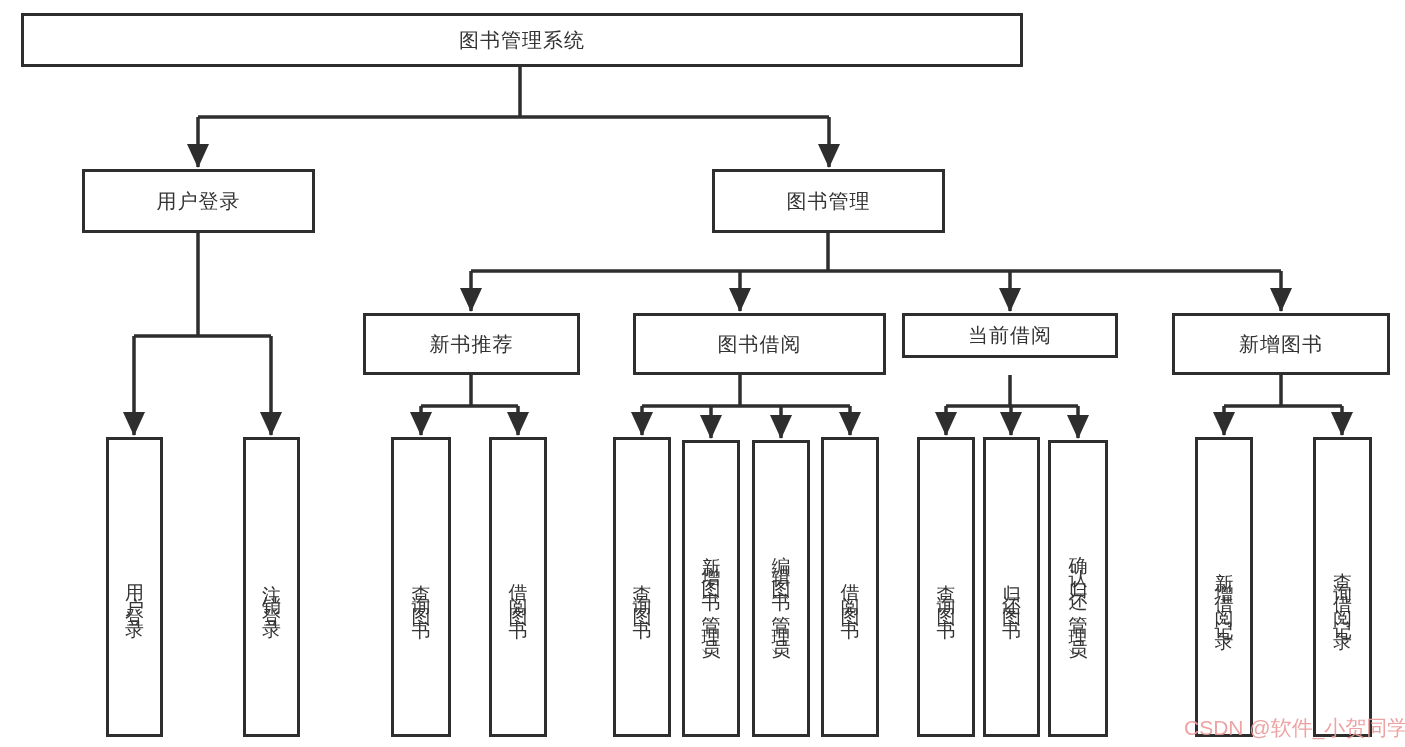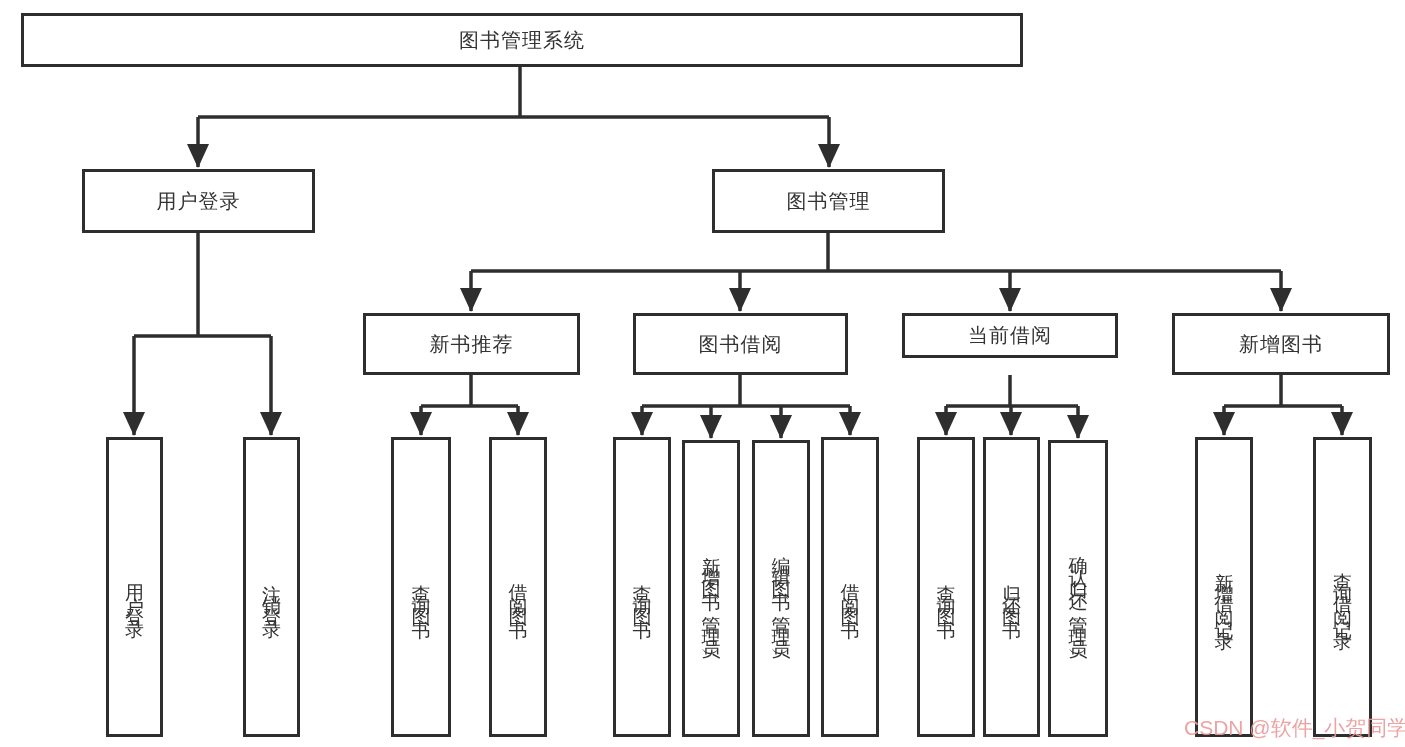--- a/index.html
+++ b/index.html
@@ -15,21 +15,21 @@
   .box.h span{font-size:20px;letter-spacing:1px;white-space:nowrap;}
   .box.v span{
     writing-mode:vertical-rl;text-orientation:mixed;
     font-size:19px;letter-spacing:12px;margin-bottom:-12px;white-space:nowrap;
   }
   
   .b-root{left:21px;top:13px;width:1002px;height:54px;}
   .b-user{left:82px;top:169px;width:233px;height:64px;}
   .b-mgmt{left:712px;top:169px;width:233px;height:64px;}
   .b-newbook{left:363px;top:313px;width:217px;height:62px;}
-  .b-bookborrow{left:633px;top:313px;width:215px;height:62px;}
+  .b-bookborrow{left:633px;top:313px;width:253px;height:62px;}
   .b-current{left:902px;top:313px;width:216px;height:45px;}
   .b-records{left:1172px;top:313px;width:218px;height:62px;}
   
   .b-ul1{left:106px;top:437px;width:57px;height:300px;}
   .b-ul2{left:243px;top:437px;width:57px;height:300px;}
   .b-nb1{left:391px;top:437px;width:60px;height:300px;}
   .b-nb2{left:489px;top:437px;width:58px;height:300px;}
   .b-bb1{left:613px;top:437px;width:58px;height:300px;}
   .b-bb2{left:682px;top:440px;width:58px;height:297px;}
   .b-bb3{left:752px;top:440px;width:58px;height:297px;}

